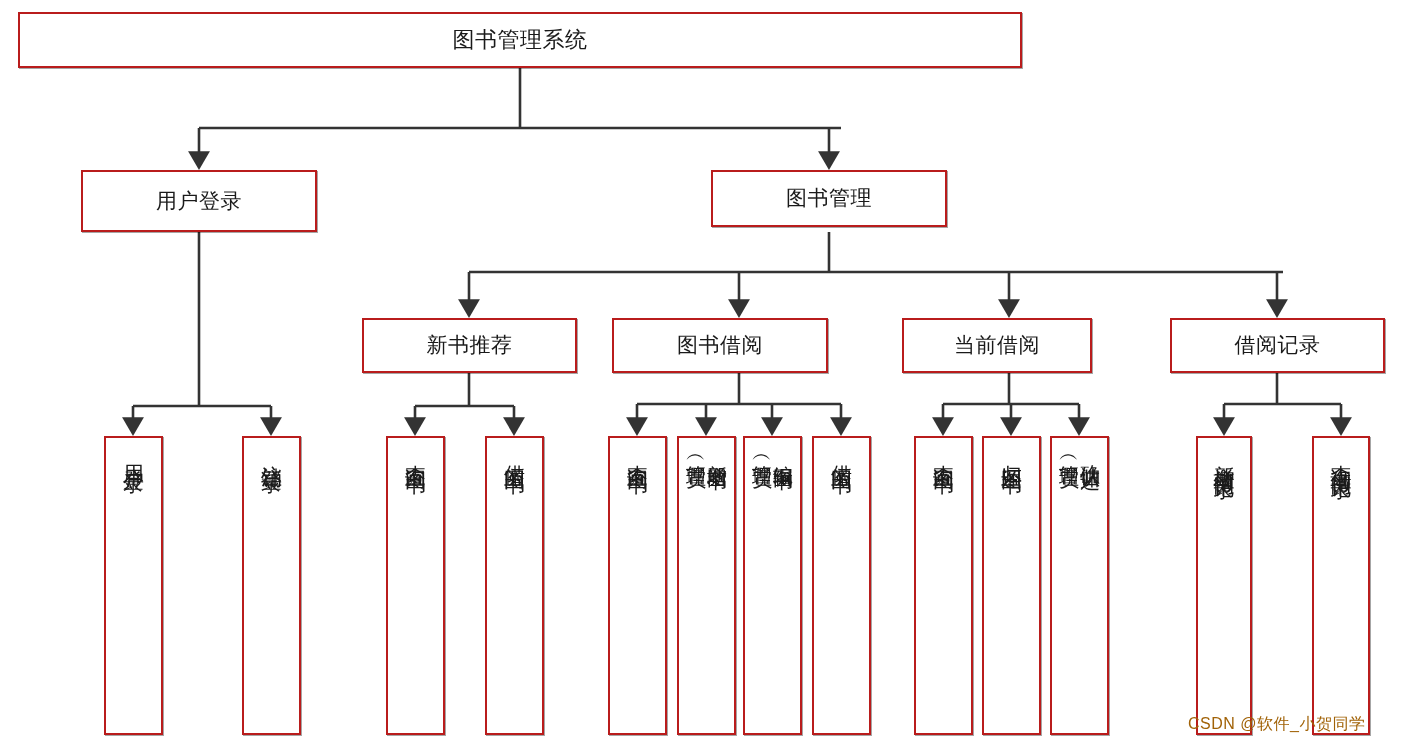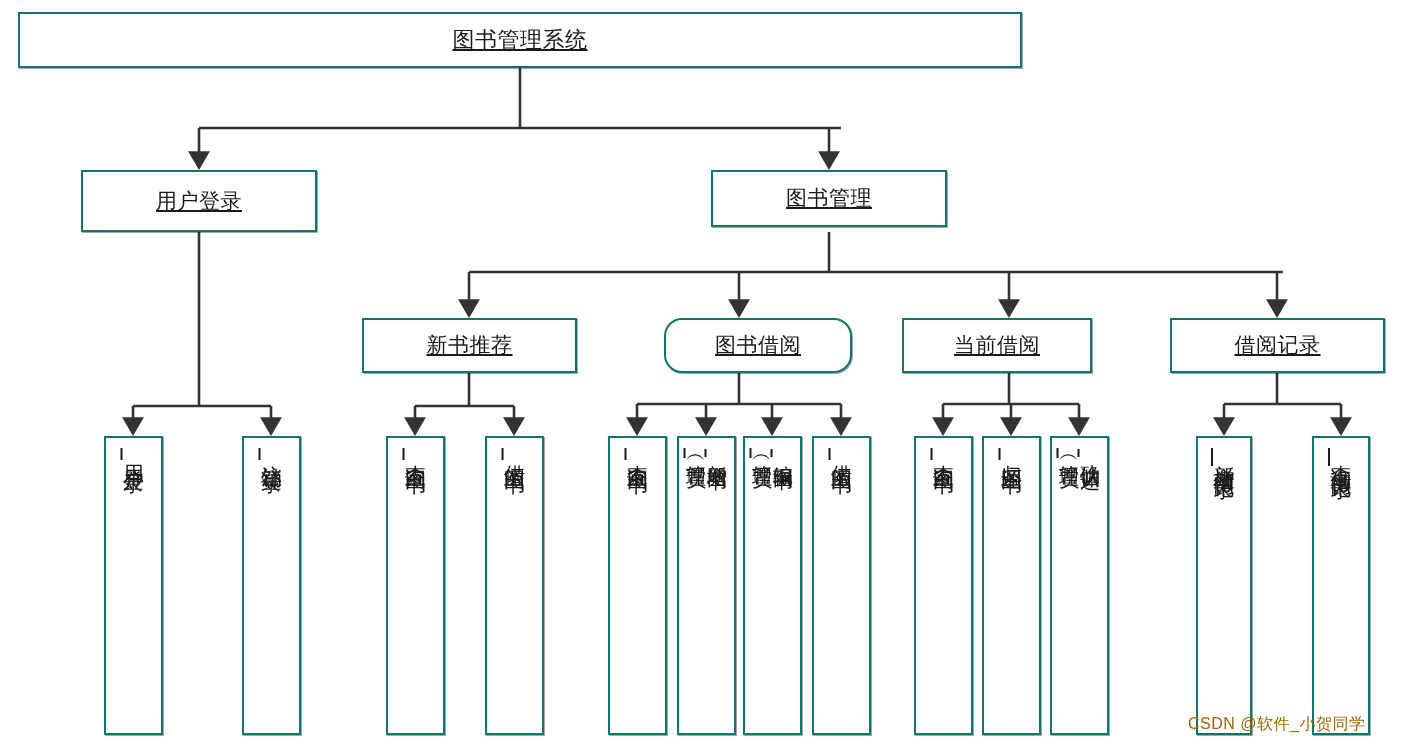--- a/index.html
+++ b/index.html
@@ -3,28 +3,27 @@
 <meta charset="utf-8">
 <style>
   html,body{margin:0;padding:0;background:#ffffff;}
   body{width:1405px;height:747px;overflow:hidden;
        font-family:"Liberation Sans","DejaVu Sans",sans-serif;}
   #diagram{position:relative;width:1405px;height:747px;background:#fff;}
   svg{position:absolute;left:0;top:0;width:1405px;height:747px;}
   .node-box{
     position:absolute;
     box-sizing:border-box;
-    border:2px solid #0f766e;
+    border:2px solid #b91c1c;
     background:#ffffff;
     box-shadow:1px 1px 0 rgba(0,0,0,0.35);
     display:flex;
     align-items:center;
     justify-content:center;
     color:#1a1a1a;
-    text-decoration:underline;
   }
   .node-label{
     display:block;
     text-align:center;
     line-height:1.18;
     letter-spacing:0.5px;
     white-space:pre;
   }
   .horiz .node-label{font-size:21px;}
   .root .node-label{font-size:22px;}
@@ -111,21 +110,21 @@
   <div class="node-box horiz" style="left:81px;top:170px;width:236px;height:62px;">
     <span class="node-label">用户登录</span>
   </div>
   <div class="node-box horiz" style="left:711px;top:170px;width:236px;height:57px;">
     <span class="node-label">图书管理</span>
   </div>
 
   <div class="node-box horiz" style="left:362px;top:318px;width:215px;height:55px;">
     <span class="node-label">新书推荐</span>
   </div>
-  <div class="node-box horiz" style="left:664px;top:318px;width:188px;height:55px;border-radius:18px;">
+  <div class="node-box horiz" style="left:612px;top:318px;width:216px;height:55px;">
     <span class="node-label">图书借阅</span>
   </div>
   <div class="node-box horiz" style="left:902px;top:318px;width:190px;height:55px;">
     <span class="node-label">当前借阅</span>
   </div>
   <div class="node-box horiz" style="left:1170px;top:318px;width:215px;height:55px;">
     <span class="node-label">借阅记录</span>
   </div>
 
   <div class="node-box vert" style="left:104px;top:436px;width:59px;height:299px;">

